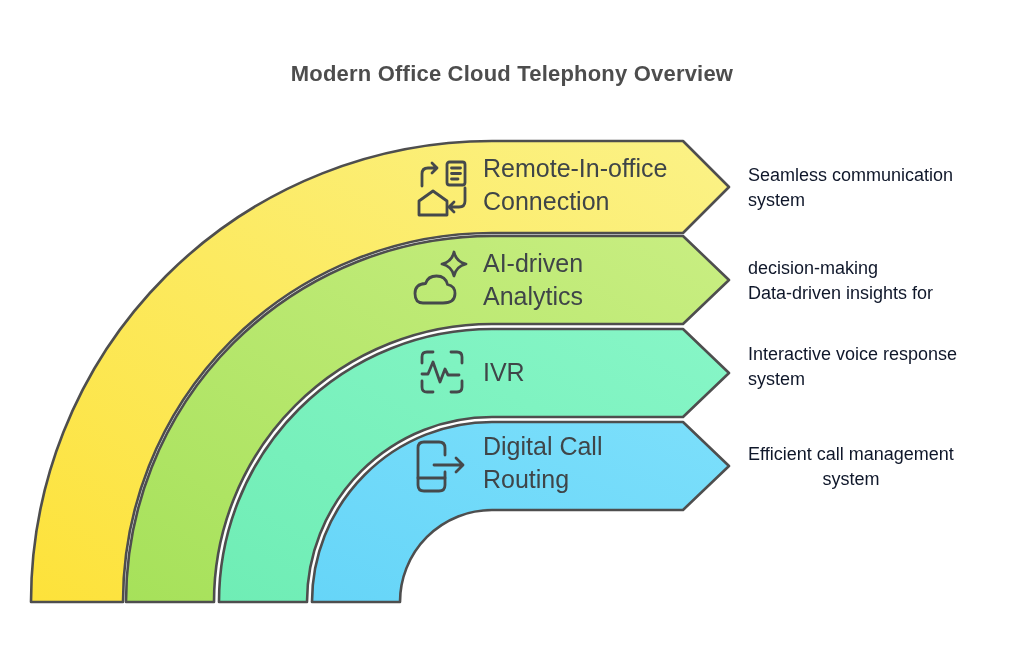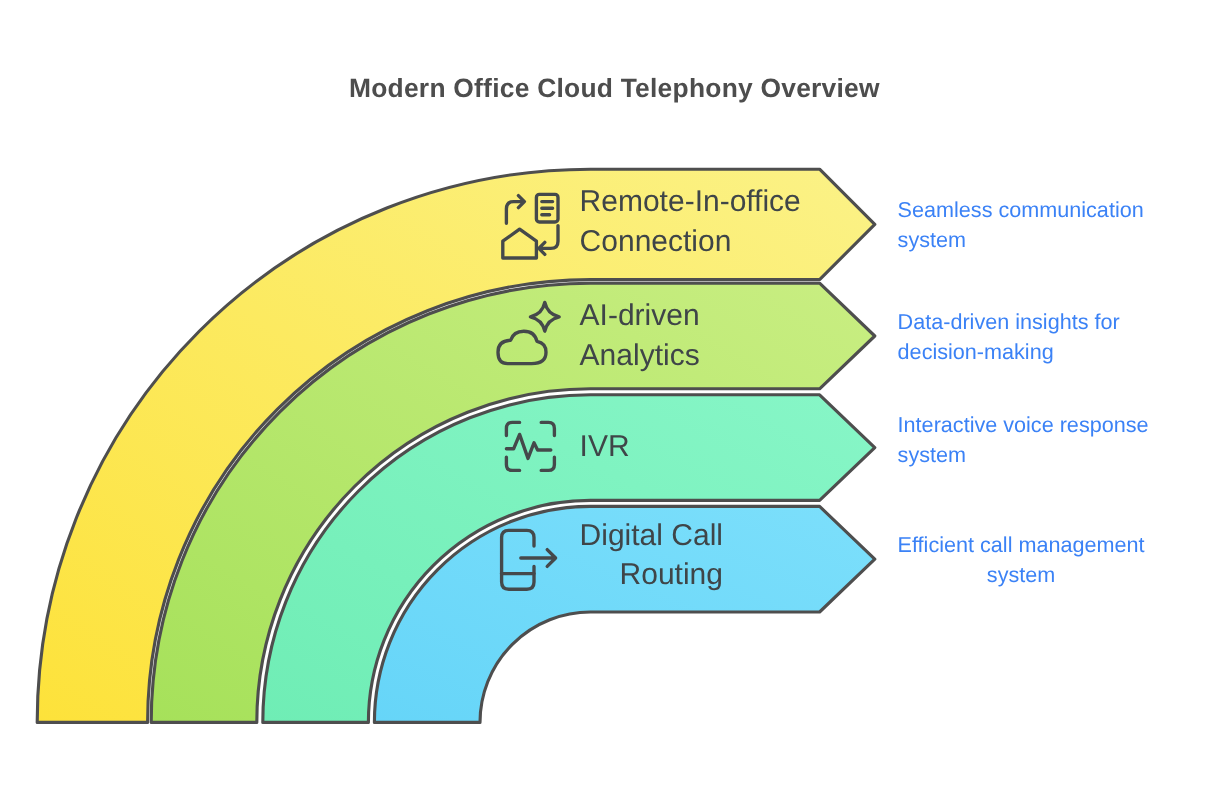--- a/index.html
+++ b/index.html
@@ -15,23 +15,23 @@
   .icon-svg{position:absolute;}
   .icon-svg path,.icon-svg rect{
     fill:none;stroke-width:2.8;stroke-linecap:round;stroke-linejoin:round;
   }
   .band-label{
     position:absolute;left:483px;font-size:25px;line-height:33px;
     color:#3F4548;white-space:nowrap;
   }
   .band-desc{
     position:absolute;left:748px;font-size:18px;line-height:25px;
-    color:#3b82f6;white-space:nowrap;
+    color:#0f172a;white-space:nowrap;
   }
-  #label-1{top:152px;} #label-2{top:247px;} #label-3{top:356px;} #label-4{top:430px;text-align:right;}
+  #label-1{top:152px;} #label-2{top:247px;} #label-3{top:356px;} #label-4{top:430px;}
   #icon-1{left:414px;top:159px;} #icon-2{left:411px;top:249px;}
   #icon-3{left:417px;top:347px;} #icon-4{left:410px;top:437px;}
   #desc-1{top:163px;} #desc-2{top:256px;} #desc-3{top:342px;} #desc-4{top:442px;text-align:center;}
 </style>
 </head>
 <body>
 
 <div class="stage">
 
   <div class="title">Modern Office Cloud Telephony Overview</div>
@@ -104,22 +104,22 @@
   <div id="label-4" class="band-label">
     <div>Digital Call</div>
     <div>Routing</div>
   </div>
 
   <div id="desc-1" class="band-desc">
     <div>Seamless communication</div>
     <div>system</div>
   </div>
   <div id="desc-2" class="band-desc">
+    <div>decision-making</div>
     <div>Data-driven insights for</div>
-    <div>decision-making</div>
   </div>
   <div id="desc-3" class="band-desc">
     <div>Interactive voice response</div>
     <div>system</div>
   </div>
   <div id="desc-4" class="band-desc">
     <div>Efficient call management</div>
     <div>system</div>
   </div>
 

